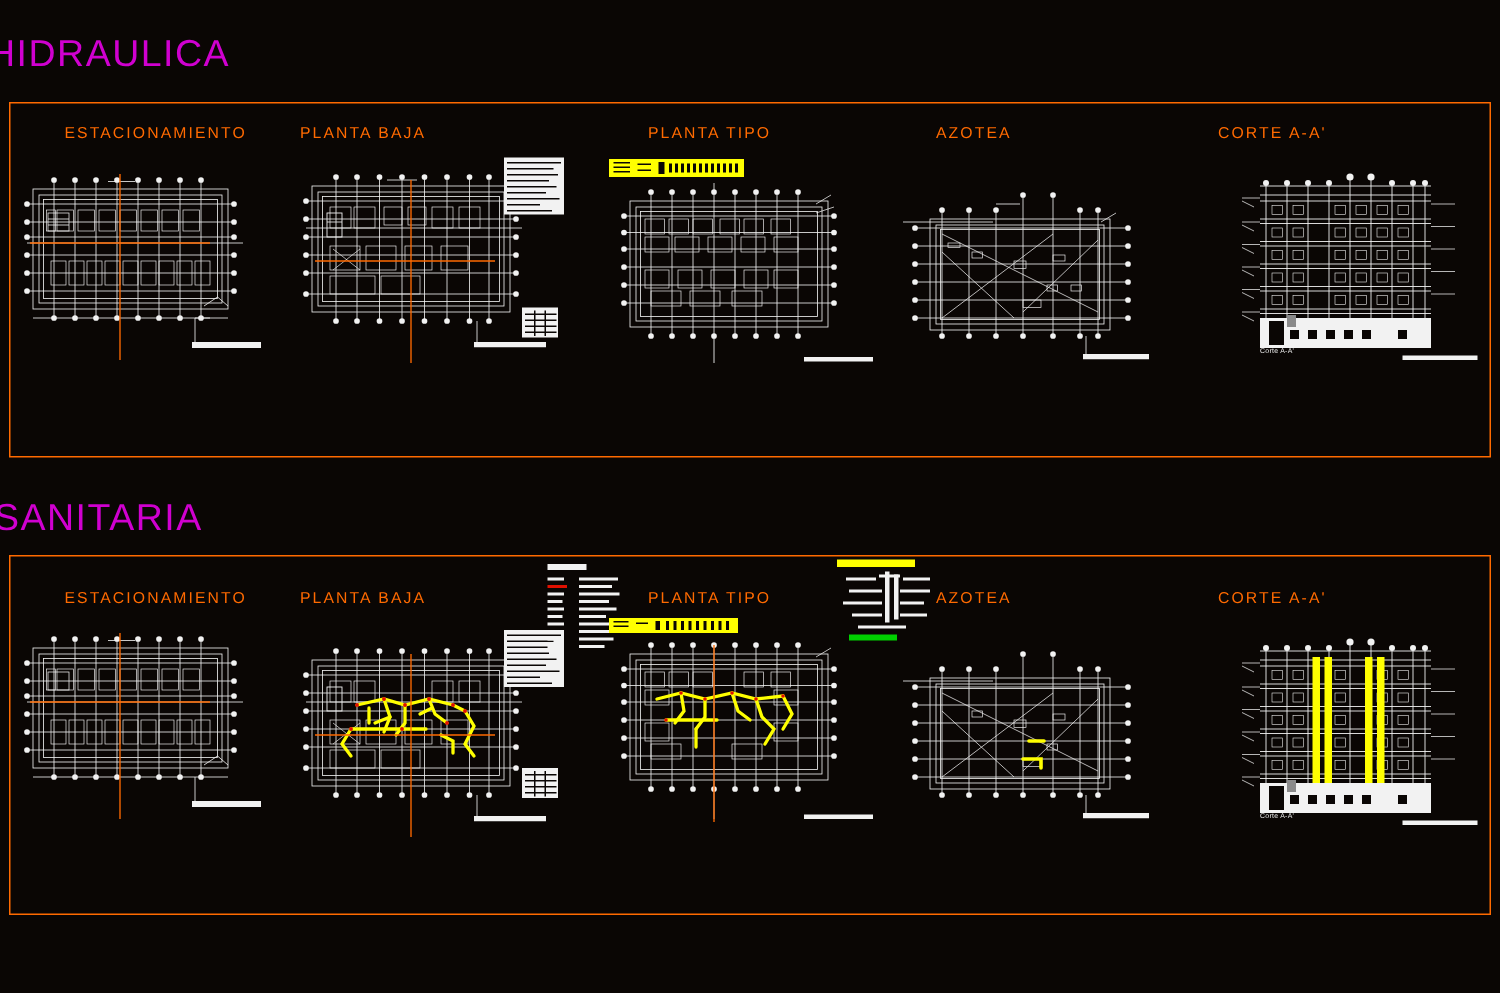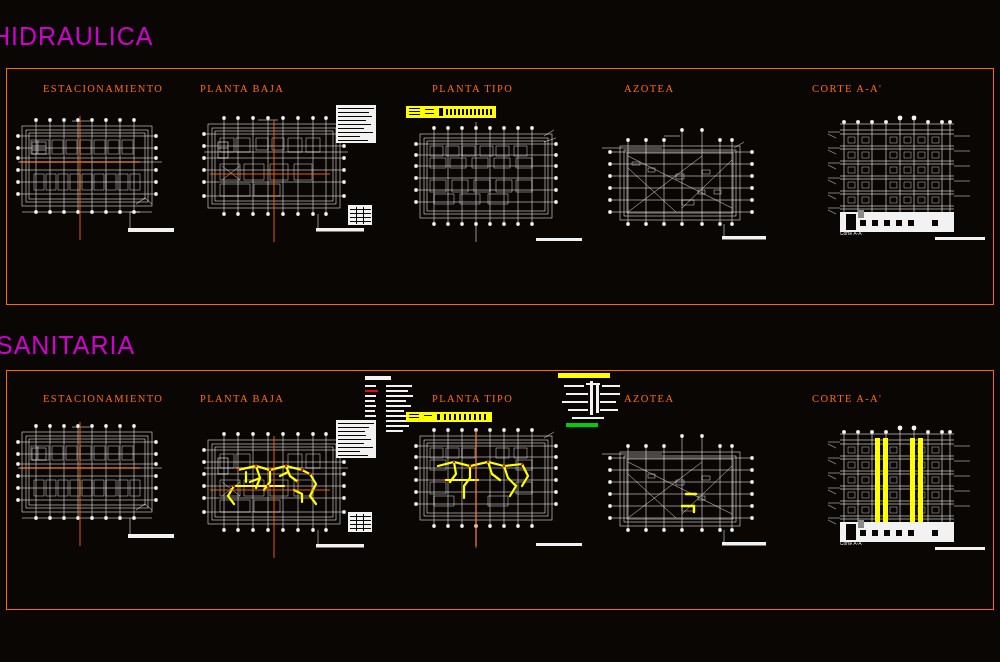--- a/index.html
+++ b/index.html
@@ -25,21 +25,21 @@
     position:absolute;border:1px solid #ff6a00;
     box-sizing:border-box;background:transparent;
   }
   #frame-top{left:6px;top:68px;width:988px;height:237px;}
   #frame-bottom{left:6px;top:370px;width:988px;height:240px;}
 
   
   .panel-title{
     position:absolute;color:#ff6a00;font-size:10.5px;
     letter-spacing:1.4px;white-space:nowrap;
-    font-family:Liberation Serif, serif;
+    font-family:Liberation Sans, sans-serif;
   }
 
   
   .dwg{position:absolute;overflow:visible;}
   .dwg svg{display:block;overflow:visible;}
 
   
   .legend-box{position:absolute;}
   .bar{position:absolute;background:#f2f2f2;height:1.6px;}
   .ybar{position:absolute;background:#ffff00;}

